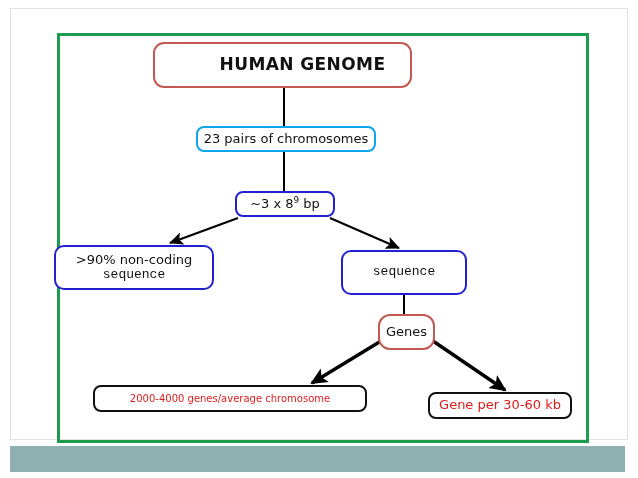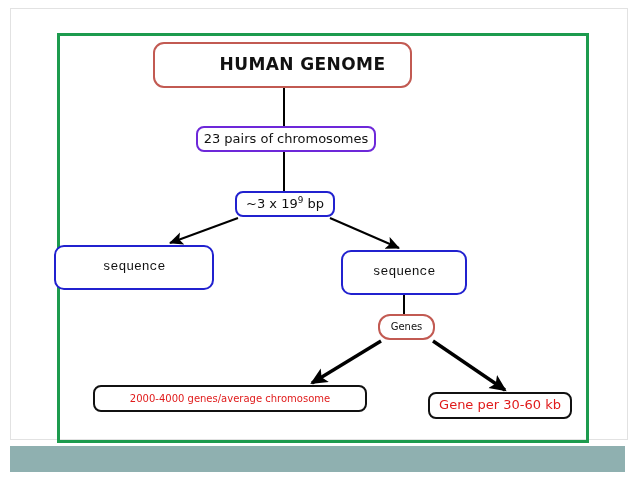--- a/index.html
+++ b/index.html
@@ -84,21 +84,21 @@
     font-weight: bold;
     letter-spacing: 0.4px;
     padding-left: 40px;
   }
 
   .node-chrom {
     left: 196px;
     top: 126px;
     width: 180px;
     height: 26px;
-    border: 2px solid #6d28d9;
+    border: 2px solid #0ea5e9;
     border-radius: 8px;
     font-size: 13px;
   }
 
   .node-bp {
     left: 235px;
     top: 191px;
     width: 100px;
     height: 26px;
     border: 2px solid #2121cf;
@@ -123,24 +123,24 @@
     height: 45px;
     border: 2px solid #2121cf;
     border-radius: 10px;
     font-size: 13px;
   }
 
   .node-genes {
     left: 378px;
     top: 314px;
     width: 57px;
-    height: 26px;
+    height: 36px;
     border: 2px solid #c25a52;
     border-radius: 12px;
-    font-size: 10px;
+    font-size: 13px;
   }
 
   .node-genes-per-chrom {
     left: 93px;
     top: 385px;
     width: 274px;
     height: 27px;
     border: 2px solid #111111;
     border-radius: 8px;
     font-size: 10px;
@@ -204,25 +204,26 @@
 
 <div class="node node-title">
   <span class="node-label">HUMAN GENOME</span>
 </div>
 
 <div class="node node-chrom">
   <span class="node-label">23 pairs of chromosomes</span>
 </div>
 
 <div class="node node-bp">
-  <span class="node-label"><span>~3 x 19</span><sup>9</sup><span> bp</span></span>
+  <span class="node-label"><span>~3 x 8</span><sup>9</sup><span> bp</span></span>
 </div>
 
 <div class="node node-noncoding">
   <span class="node-label">
+    <span class="l1">&gt;90% non-coding</span>
     <span class="l2">sequence</span>
   </span>
 </div>
 
 <div class="node node-coding">
   <span class="node-label">
     <span class="l2">sequence</span>
   </span>
 </div>
 

